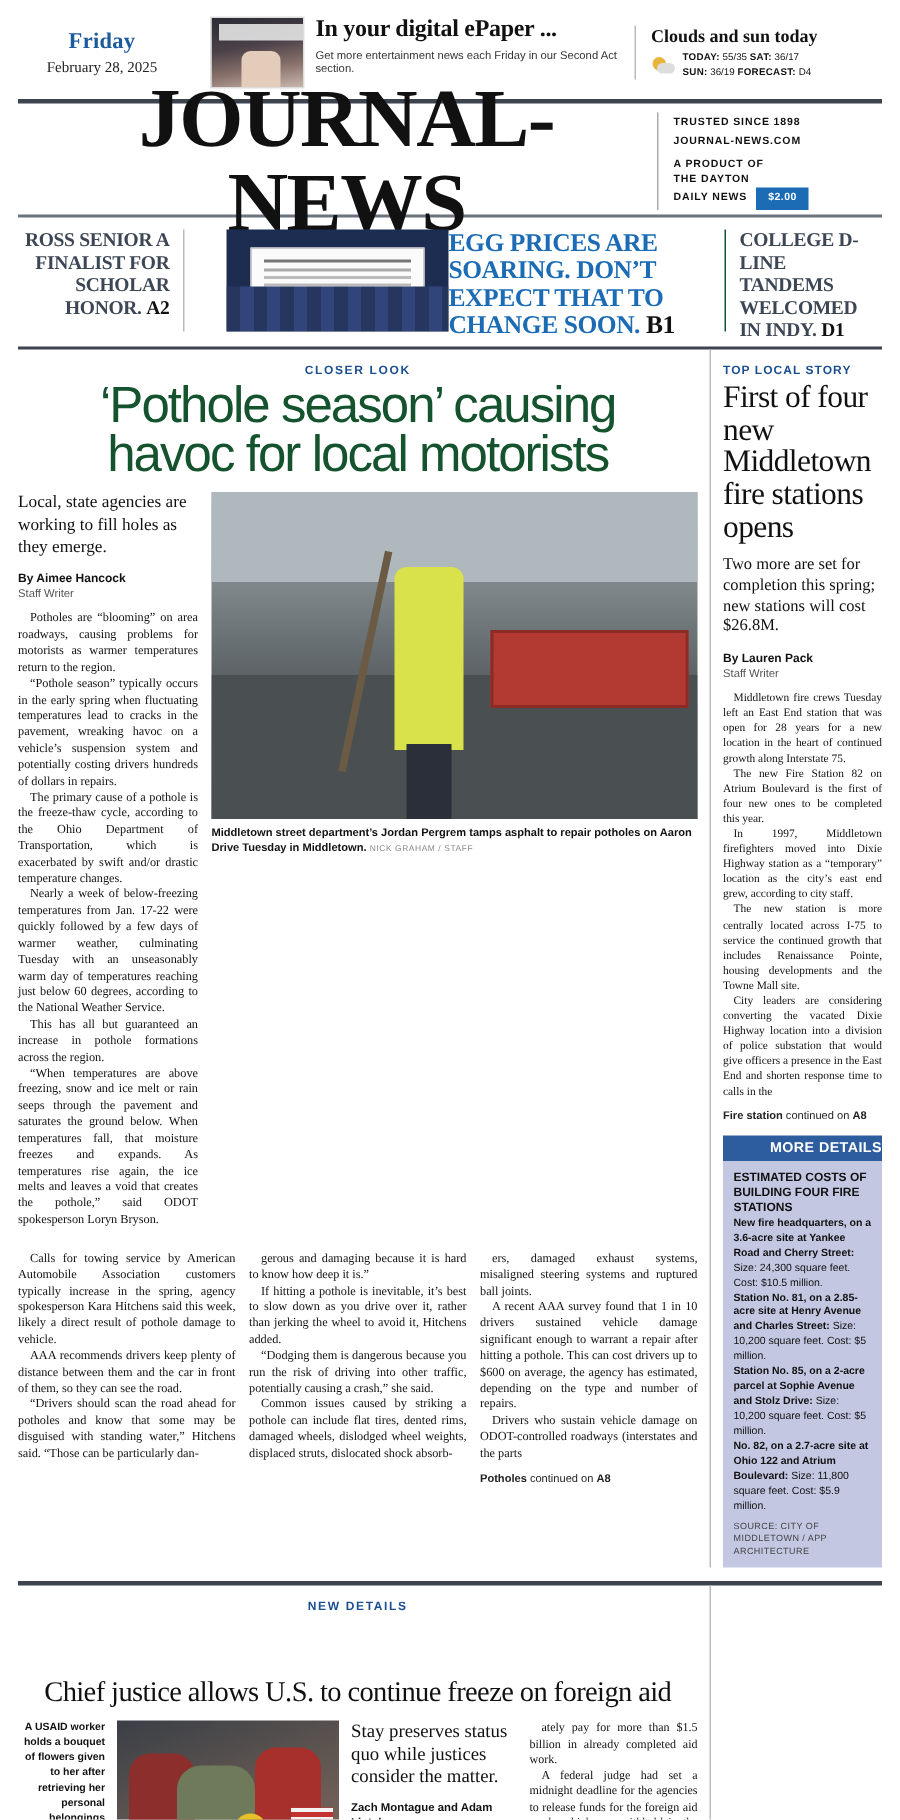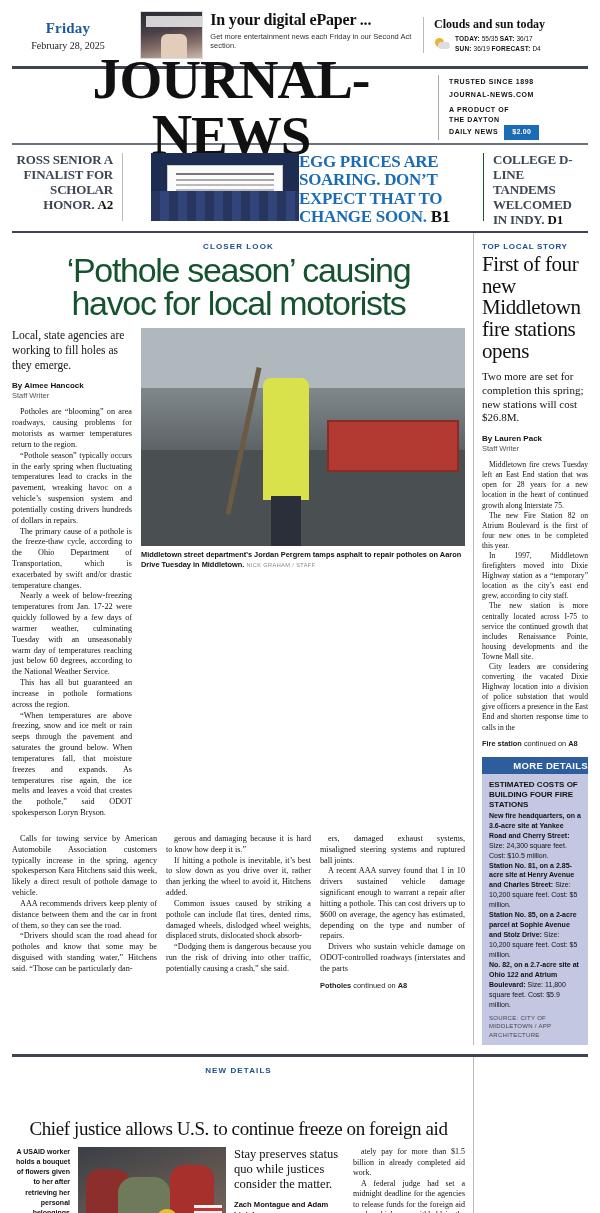--- a/index.html
+++ b/index.html
@@ -230,22 +230,22 @@
       </div>
       <div class="three-col">
         <div class="bodytext">
             <p>Calls for towing service by American Automobile Association customers typically increase in the spring, agency spokesperson Kara Hitchens said this week, likely a direct result of pothole damage to vehicle.</p>
             <p>AAA recommends drivers keep plenty of distance between them and the car in front of them, so they can see the road.</p>
             <p>“Drivers should scan the road ahead for potholes and know that some may be disguised with standing water,” Hitchens said. “Those can be particularly dan-</p>
           </div>
         <div class="bodytext">
             <p>gerous and damaging because it is hard to know how deep it is.”</p>
             <p>If hitting a pothole is inevitable, it’s best to slow down as you drive over it, rather than jerking the wheel to avoid it, Hitchens added.</p>
+            <p>“Dodging them is dangerous because you run the risk of driving into other traffic, potentially causing a crash,” she said.</p>
             <p>Common issues caused by striking a pothole can include flat tires, dented rims, damaged wheels, dislodged wheel weights, displaced struts, dislocated shock absorb-</p>
-            <p>“Dodging them is dangerous because you run the risk of driving into other traffic, potentially causing a crash,” she said.</p>
           </div>
         <div>
           <div class="bodytext">
               <p>ers, damaged exhaust systems, misaligned steering systems and ruptured ball joints.</p>
               <p>A recent AAA survey found that 1 in 10 drivers sustained vehicle damage significant enough to warrant a repair after hitting a pothole. This can cost drivers up to $600 on average, the agency has estimated, depending on the type and number of repairs.</p>
               <p>Drivers who sustain vehicle damage on ODOT-controlled roadways (interstates and the parts</p>
             </div>
           <div class="contd"><b>Potholes</b><span> continued on </span><b>A8</b></div>
         </div>
       </div>

